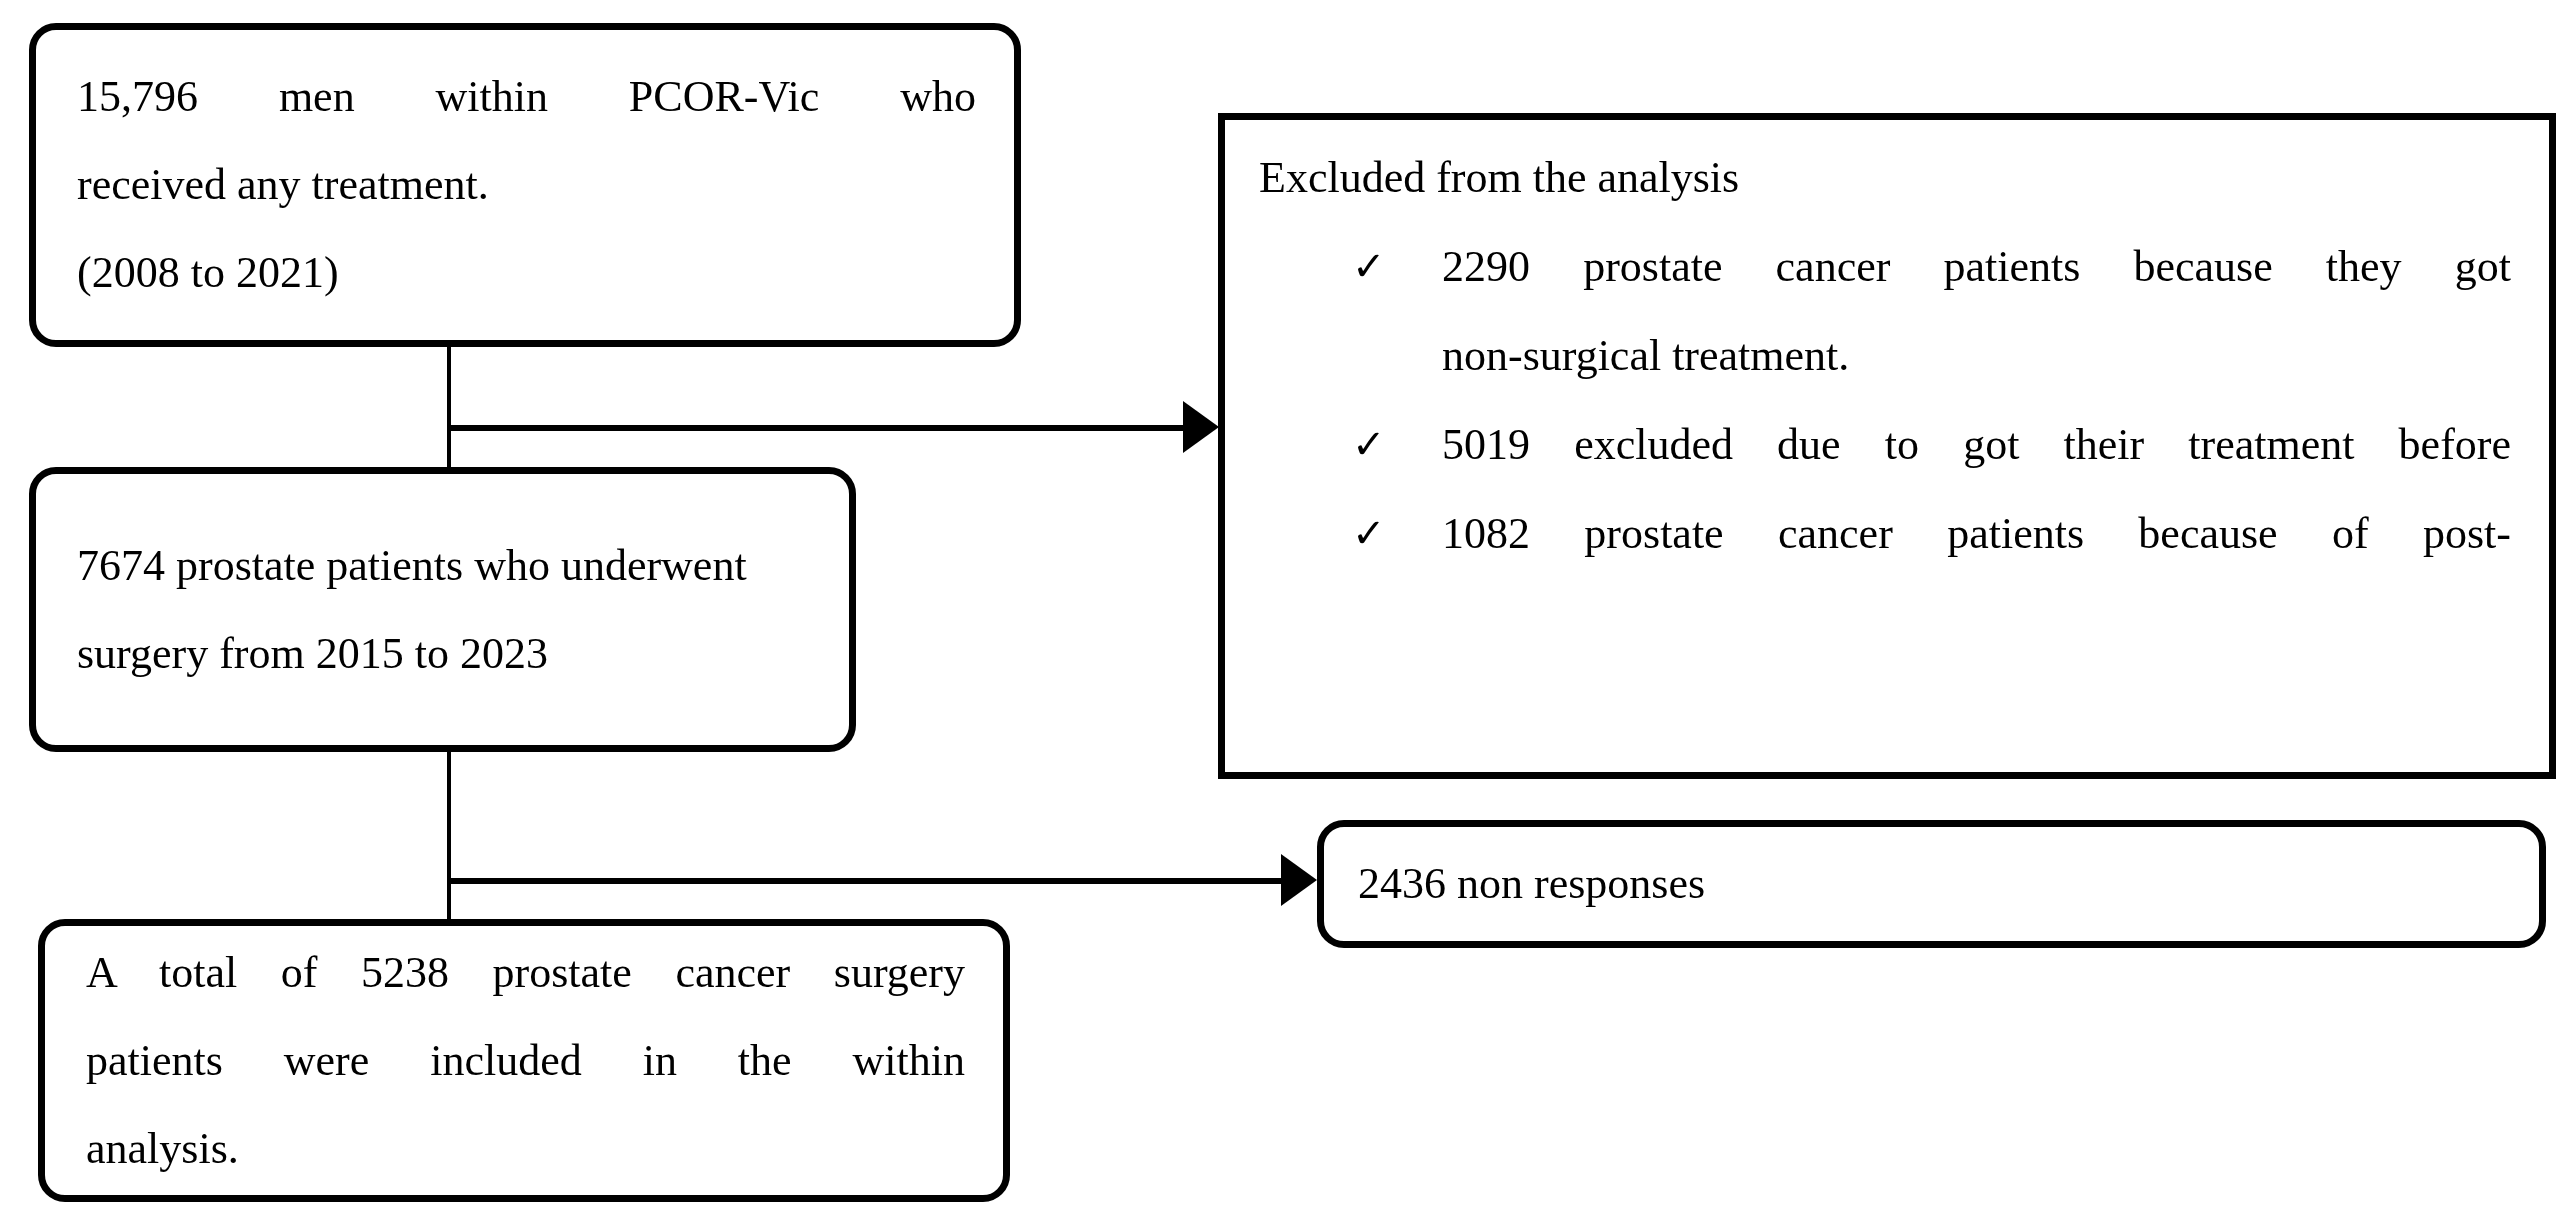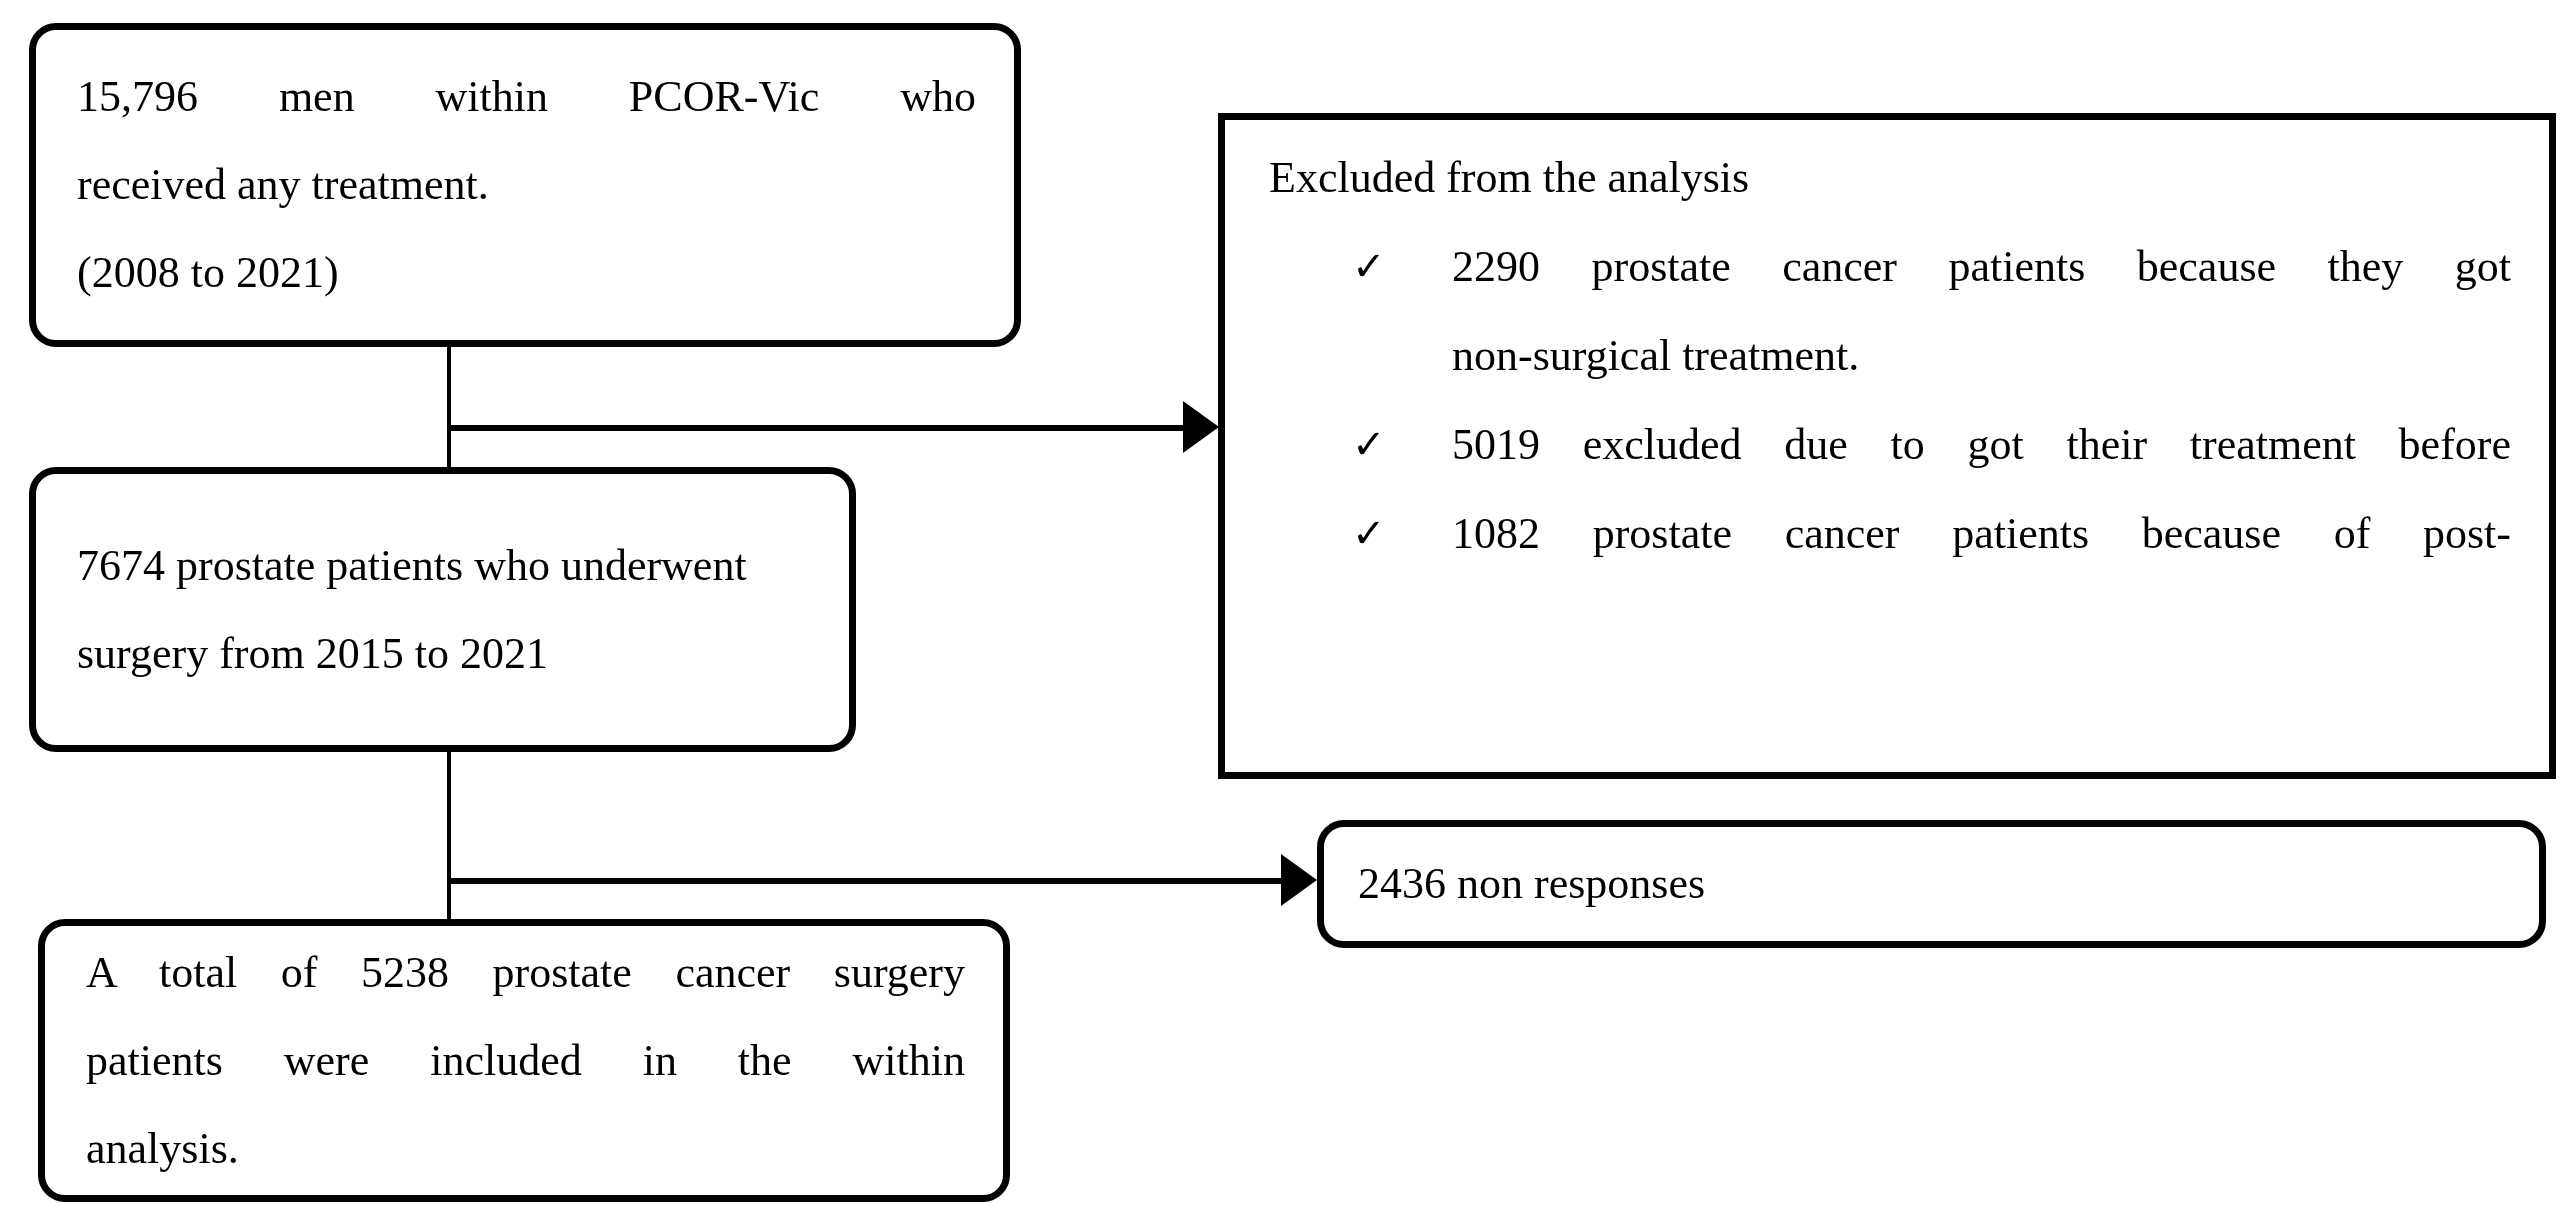--- a/index.html
+++ b/index.html
@@ -39,21 +39,21 @@
   }
   
   #box1{left:29px;top:23px;width:992px;height:324px;padding:0 38px 0 41px;}
   #box2{left:29px;top:467px;width:827px;height:285px;padding:0 38px 0 41px;}
   #box3{left:38px;top:919px;width:972px;height:283px;padding:0 38px 0 41px;}
   
   #boxExcluded{
     left:1218px;top:113px;width:1338px;height:666px;
     padding:12.5px 38px 0 34px;
   }
-  #boxExcluded .line{height:89px;line-height:89px;margin-left:10px;}
+  #boxExcluded .line{height:89px;line-height:89px;}
   #boxNonResp{left:1317px;top:820px;width:1229px;height:128px;padding:0 40px 0 34px;}
   .item{position:relative;padding-left:183px;}
   .check{
     position:absolute;
     left:93px;top:0;
     height:89px;line-height:89px;
     font-family:"DejaVu Sans",sans-serif;
     font-size:40px;
   }
   
@@ -77,21 +77,21 @@
 <div id="canvas">
 
   <div class="box vcenter" id="box1">
     <span class="line just">15,796 men within PCOR-Vic who</span>
     <span class="line">received any treatment.</span>
     <span class="line">(2008 to 2021)</span>
   </div>
 
   <div class="box vcenter" id="box2">
     <span class="line">7674 prostate patients who underwent</span>
-    <span class="line">surgery from 2015 to 2021</span>
+    <span class="line">surgery from 2015 to 2023</span>
   </div>
 
   <div class="box vcenter" id="box3">
     <span class="line just">A total of 5238 prostate cancer surgery</span>
     <span class="line just">patients were included in the within</span>
     <span class="line">analysis.</span>
   </div>
 
   <div class="box" id="boxExcluded">
     <span class="line">Excluded from the analysis</span>

